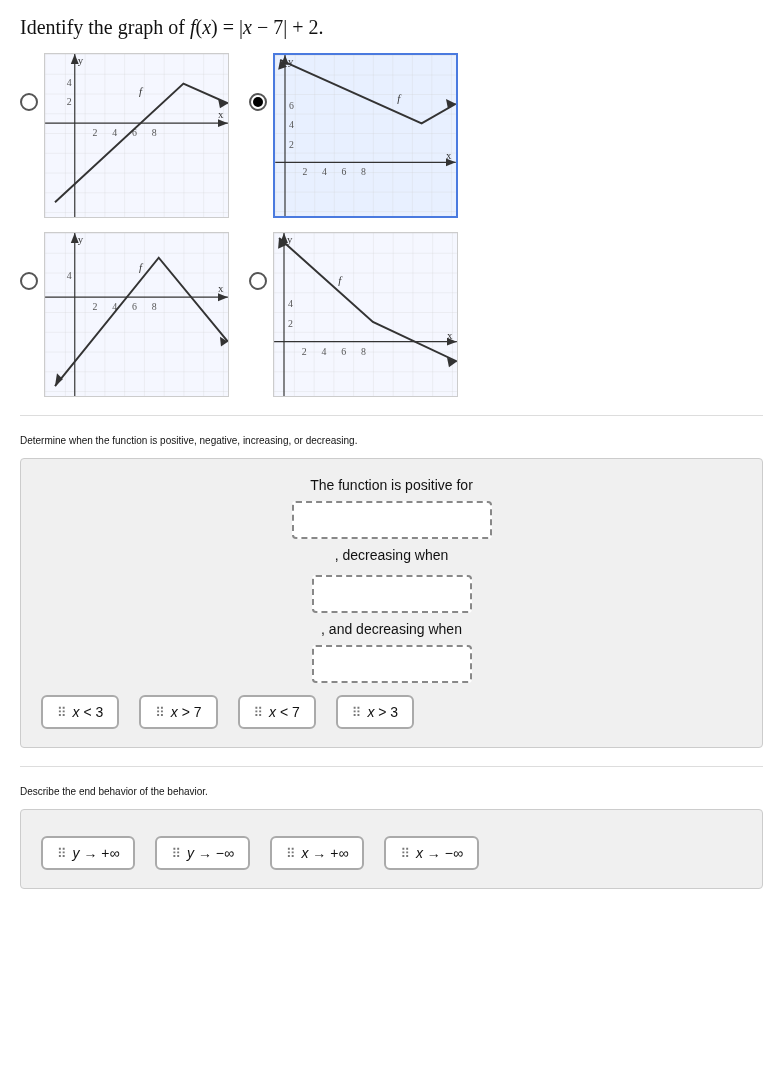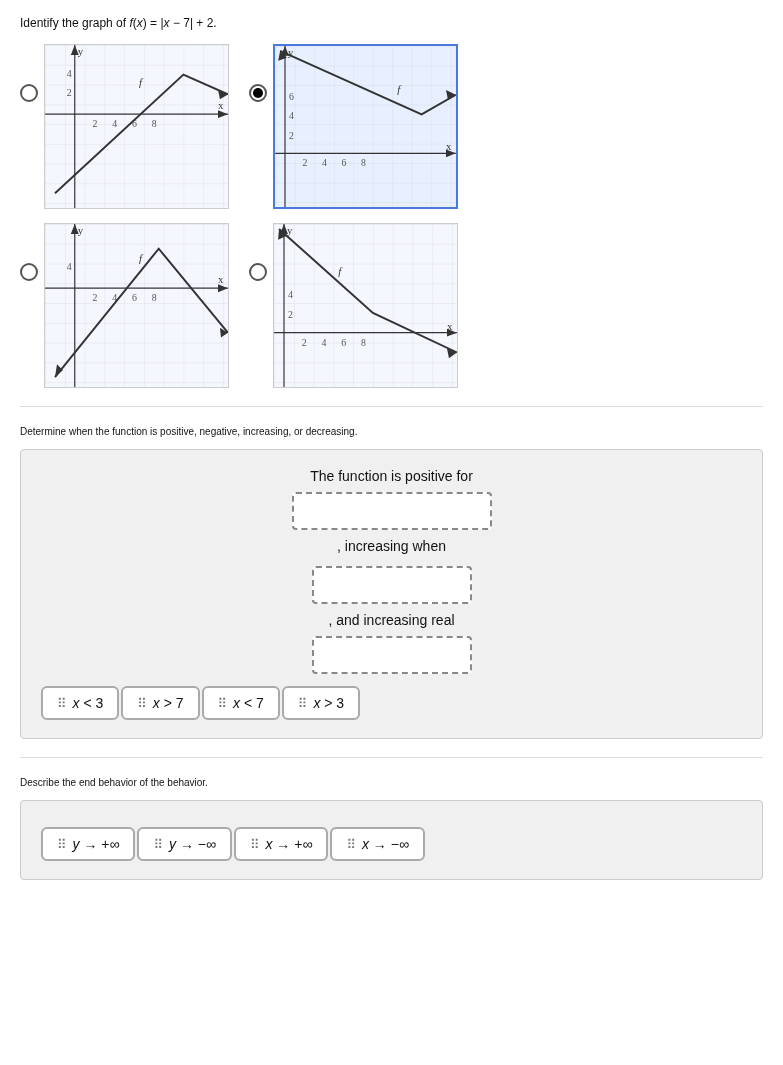--- a/index.html
+++ b/index.html
@@ -7,23 +7,23 @@
       width: 783px;
       min-height: 1065px;
       background: #fff;
       font-family: 'Times New Roman', Times, serif;
       font-size: 15px;
       color: #111;
       padding: 16px 20px;
     }
 
     .question-title {
-      font-size: 12px;
+      font-size: 20px;
       margin-bottom: 14px;
-      font-family: Liberation Sans, sans-serif;
+      font-family: Liberation Serif, serif;
     }
 
     
     .graphs-row {
       display: flex;
       gap: 20px;
       margin-bottom: 14px;
       align-items: flex-start;
     }
 
@@ -113,21 +113,21 @@
       background: #fff;
       display: inline-block;
     }
 
     .fill-box.wide {
       width: 160px;
     }
 
     .drag-chips {
       display: flex;
-      gap: 2px;
+      gap: 20px;
       flex-wrap: wrap;
       margin-top: 8px;
     }
 
     .chip {
       background: #fff;
       border: 2px solid #aaa;
       border-radius: 6px;
       padding: 7px 14px;
       font-family: Arial, sans-serif;
@@ -306,26 +306,26 @@
 
 <hr class="divider">
 
 <div class="section-title">Determine when the function is positive, negative, increasing, or decreasing.</div>
 
 <div class="answer-panel">
 
   <div class="fill-row">
     <span class="fill-text">The function is positive for</span>
     <div class="fill-box"></div>
-    <span class="fill-text">, increasing when</span>
+    <span class="fill-text">, decreasing when</span>
   </div>
 
   <div class="fill-row">
     <div class="fill-box wide"></div>
-    <span class="fill-text">, and increasing real</span>
+    <span class="fill-text">, and decreasing when</span>
     <div class="fill-box wide"></div>
   </div>
 
   <div class="drag-chips">
     <div class="chip">
       <span class="chip-dots"></span>
       <span><i>x</i> &lt; 3</span>
     </div>
     <div class="chip">
       <span class="chip-dots"></span>

